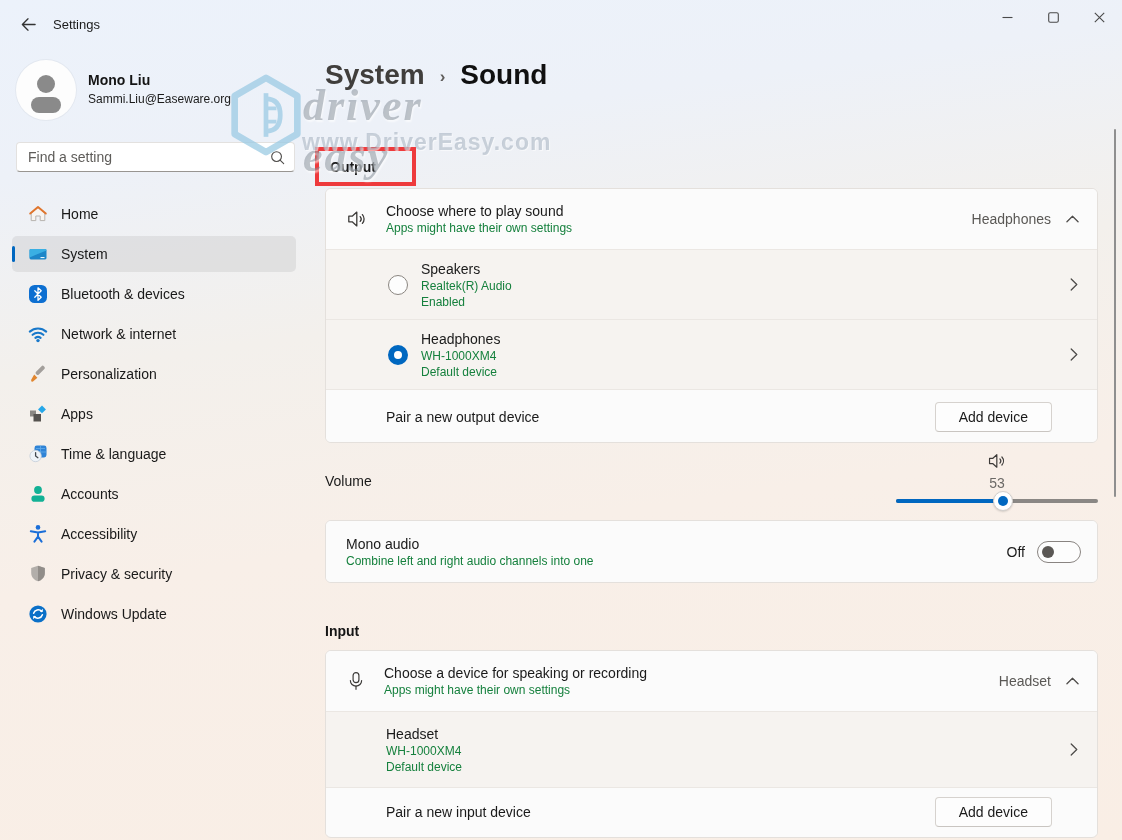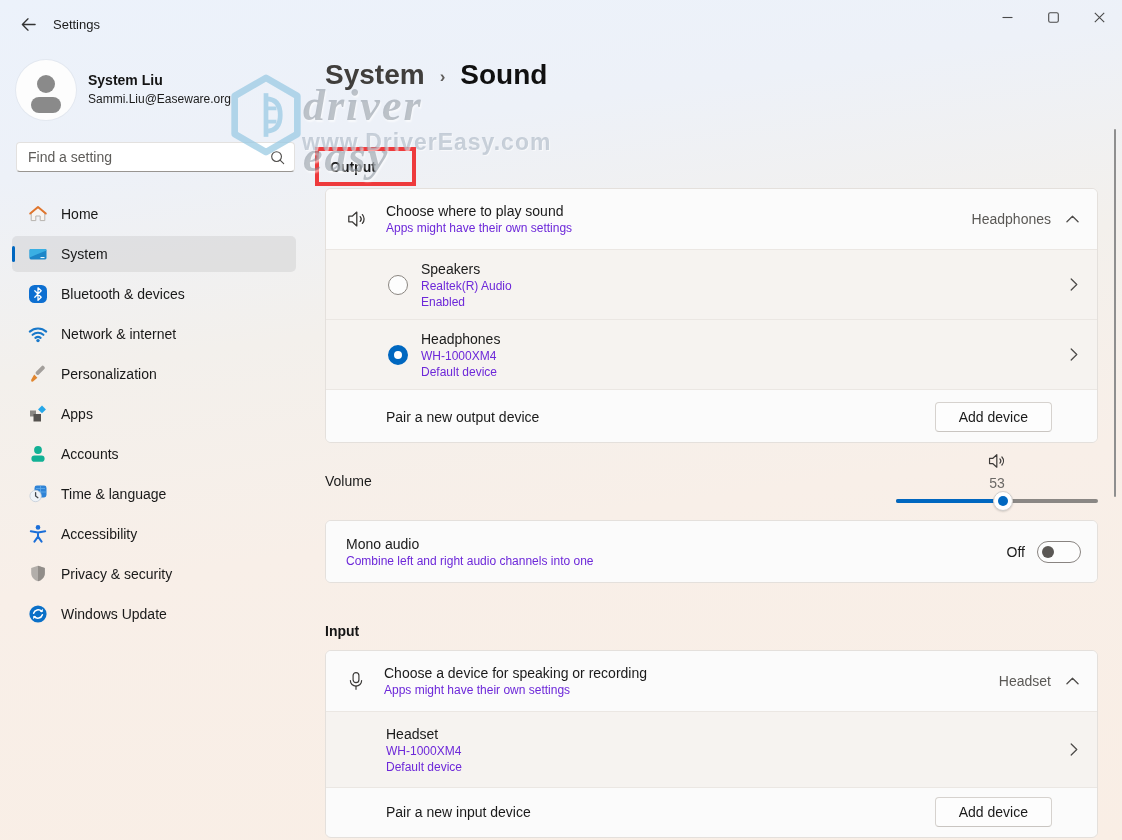--- a/index.html
+++ b/index.html
@@ -48,21 +48,21 @@
   .card-mono { top:520px; height:63px; }
   .card-input { top:650px; height:188px; }
   .row { position:relative; display:flex; align-items:center; border-bottom:1px solid #ebe7e3; background:#fbfbfb; }
   .row:last-child { border-bottom:none; }
   .row.child { background:#f6f3f0; }
   .lead-icon { margin-left:20px; flex:none; display:flex; }
   .texts { margin-left:18px; display:flex; flex-direction:column; gap:2px; }
   .texts.indent60 { margin-left:60px; }
   .texts.indent13 { margin-left:13px; }
   .row-title { font-size:14px; color:#1a1a1a; }
-  .row-sub { font-size:12px; color:#6d28d9; }
+  .row-sub { font-size:12px; color:#15803d; }
   .row-right { margin-left:auto; display:flex; align-items:center; }
   .row-value { font-size:14px; color:#5a5855; margin-right:15px; }
   .chev-up { margin-right:18px; display:flex; }
   .chev-right { margin-right:19px; display:flex; }
   .radio { width:20px; height:20px; border-radius:50%; flex:none; margin-left:62px; background:#fdfdfd; border:1px solid #8b8681; cursor:pointer; }
   .radio.selected { border:6px solid #0067c0; background:#ffffff; }
   .btn { background:#fdfdfd; border:1px solid #d6d2ce; border-bottom-color:#c9c5c1; border-radius:4px; height:30px; padding:0 23px; font-family:inherit; font-size:14px; color:#1a1a1a; margin-right:45px; cursor:pointer; }
   
   .r-play { height:61px; } .r-dev { height:70px; } .r-pair-out { height:53px; }
   .r-mono { height:61px; }
@@ -117,21 +117,21 @@
   </div>
 
   <div class="avatar">
     <span>
       <svg viewBox="0 0 60 60" width="60" height="60">
           <circle cx="30" cy="24" r="9" fill="#8a8a8a"></circle>
           <rect x="15" y="37" width="30" height="16" rx="8" fill="#8a8a8a"></rect>
         </svg>
     </span>
   </div>
-  <div class="user-name">System Liu</div>
+  <div class="user-name">Mono Liu</div>
   <div class="user-email">Sammi.Liu@Easeware.org</div>
 
   <div class="search-box">
     <input type="text" placeholder="Find a setting" style="">
     <span class="search-icon">
       <svg viewBox="0 0 16 16" width="15" height="15">
           <circle cx="7" cy="7" r="5.2" fill="none" stroke="#4f4d4b" stroke-width="1.2"></circle>
           <path d="M11 11 l3.6 3.6" stroke="#4f4d4b" stroke-width="1.2" stroke-linecap="round"></path>
         </svg>
     </span>
@@ -192,36 +192,36 @@
             <rect x="2" y="6.5" width="6" height="6" fill="#8b8884"></rect>
             <rect x="5.5" y="10" width="7.5" height="7.5" fill="#55524f"></rect>
             <rect x="11.2" y="2.6" width="5.6" height="5.6" fill="#26a7e8" transform="rotate(45 14 5.4)"></rect>
           </svg>
       </span>
       <span>Apps</span>
     </div>
     <div class="nav-item">
       <span class="nav-icon">
         <svg viewBox="0 0 20 20" width="20" height="20">
-            <circle cx="10" cy="6" r="3.9" fill="#12b195"></circle>
-            <rect x="3.4" y="11.6" width="13.2" height="6.2" rx="3.1" fill="#12b195"></rect>
-          </svg>
-      </span>
-      <span>Accounts</span>
-    </div>
-    <div class="nav-item">
-      <span class="nav-icon">
-        <svg viewBox="0 0 20 20" width="20" height="20">
             <rect x="6.5" y="1.5" width="12" height="12" rx="2.4" fill="#2f83d6"></rect>
             <path d="M8 4.5 h9 M12.5 1.8 v11 M6.8 8 h11.4" stroke="#5fa8e8" stroke-width="0.9" fill="none"></path>
             <circle cx="7.6" cy="12" r="5.7" fill="#eef3f8" stroke="#c3cdd8" stroke-width="0.8"></circle>
             <path d="M7.6 8.6 v3.4 l2.3 1.7" fill="none" stroke="#42484e" stroke-width="1.3" stroke-linecap="round"></path>
           </svg>
       </span>
       <span>Time &amp; language</span>
+    </div>
+    <div class="nav-item">
+      <span class="nav-icon">
+        <svg viewBox="0 0 20 20" width="20" height="20">
+            <circle cx="10" cy="6" r="3.9" fill="#12b195"></circle>
+            <rect x="3.4" y="11.6" width="13.2" height="6.2" rx="3.1" fill="#12b195"></rect>
+          </svg>
+      </span>
+      <span>Accounts</span>
     </div>
     <div class="nav-item">
       <span class="nav-icon">
         <svg viewBox="0 0 20 20" width="20" height="20">
             <circle cx="10" cy="3.4" r="2.3" fill="#1a6ed8"></circle>
             <path d="M2.8 7.2 L10 8.6 l7.2 -1.4 M10 8.6 v4 M10 12.6 l-3.6 5 M10 12.6 l3.6 5" fill="none" stroke="#1a6ed8" stroke-width="2" stroke-linecap="round" stroke-linejoin="round"></path>
           </svg>
       </span>
       <span>Accessibility</span>
     </div>

